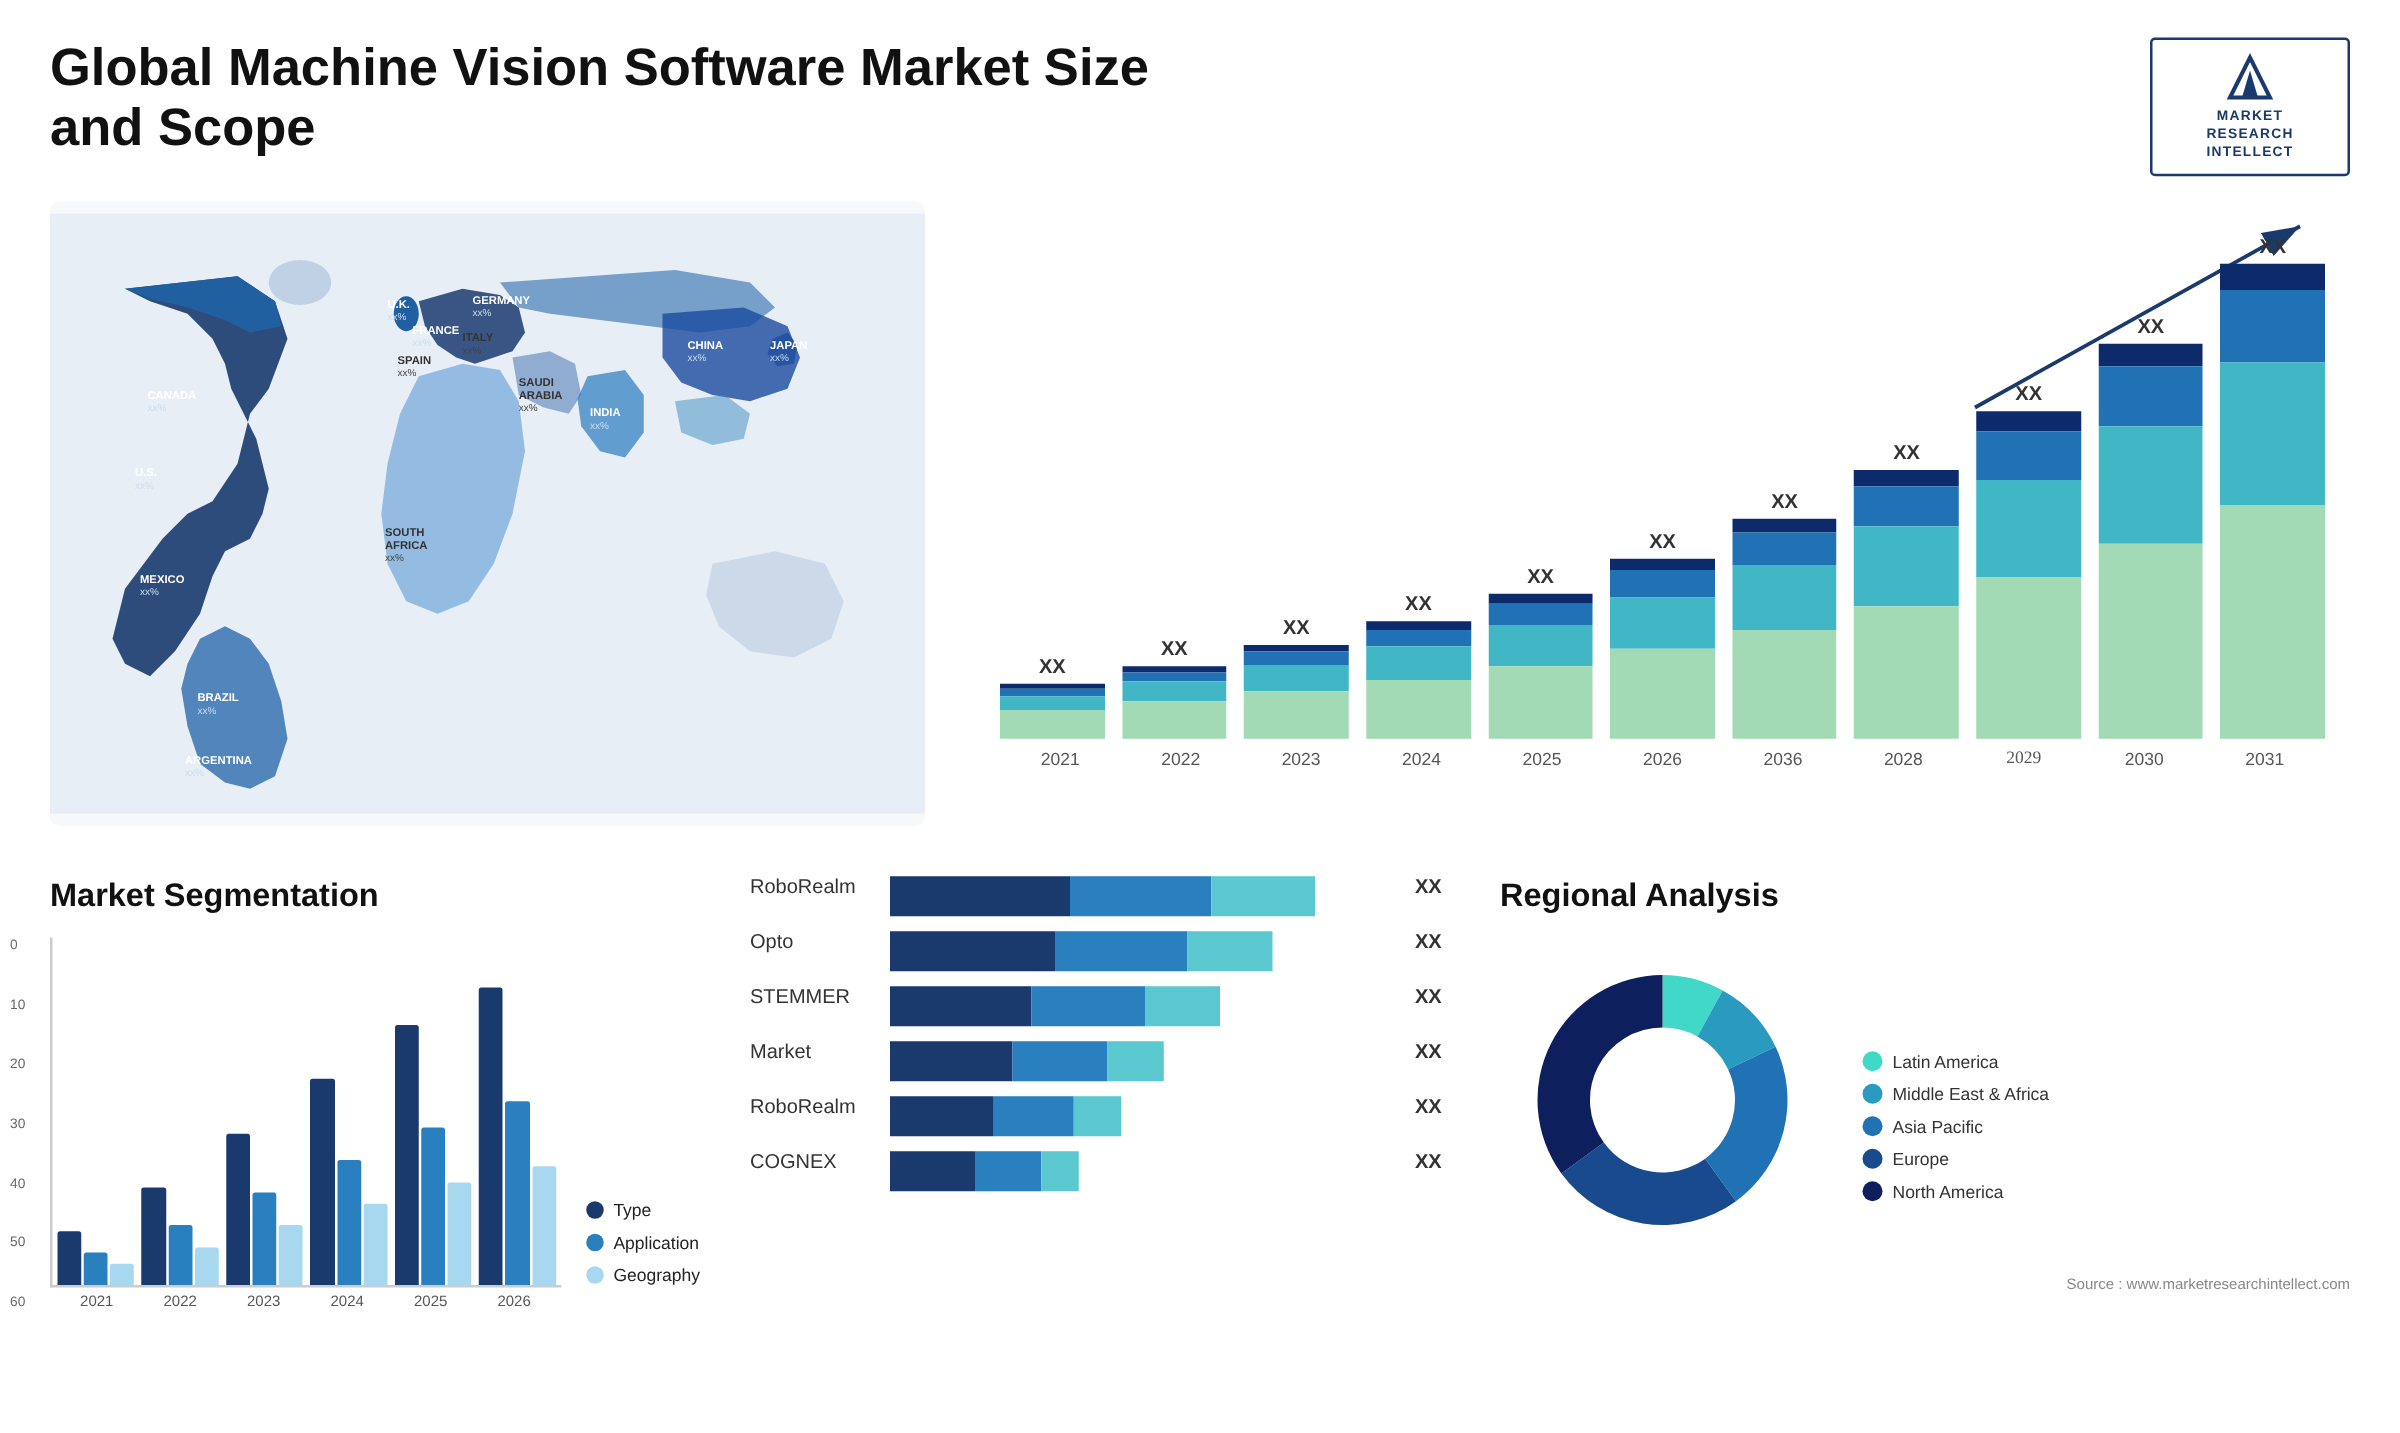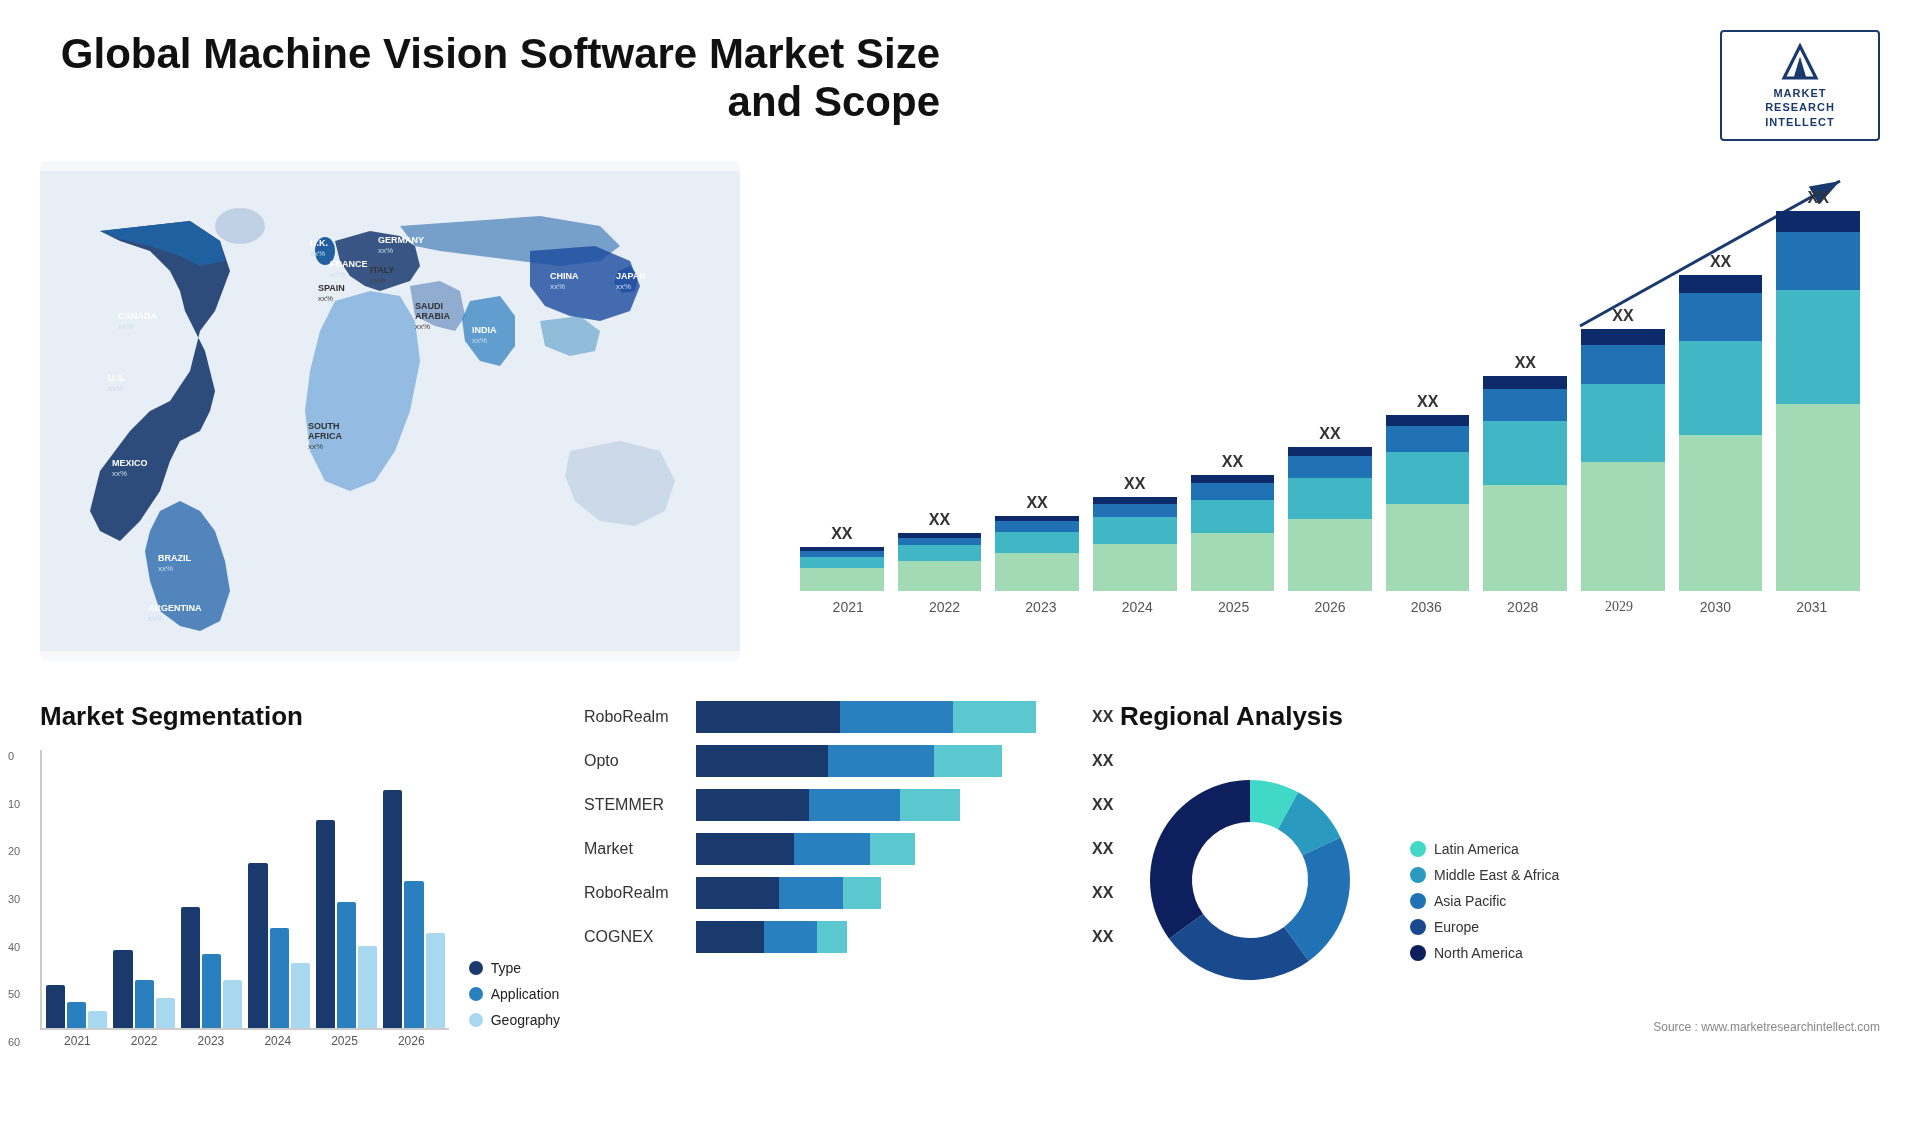--- a/index.html
+++ b/index.html
@@ -17,21 +17,20 @@
       display: flex;
       justify-content: space-between;
       align-items: flex-start;
       margin-bottom: 20px;
     }
     .main-title {
       font-size: 42px;
       font-weight: 700;
       color: #111;
       max-width: 900px;
-      text-align: right;
     }
     .logo-box {
       display: flex;
       flex-direction: column;
       align-items: center;
       border: 2px solid #1a3a6e;
       padding: 10px 14px;
       border-radius: 4px;
       min-width: 160px;
     }
@@ -106,20 +105,21 @@
       margin-bottom: 4px;
       text-align: center;
     }
     .bar-segment {
       width: 100%;
     }
 
     
     .bottom-section {
       display: flex;
+      gap: 40px;
     }
 
     
     .seg-container {
       flex: 0 0 520px;
     }
     .section-title {
       font-size: 26px;
       font-weight: 700;
       margin-bottom: 18px;
@@ -201,23 +201,22 @@
     .players-container {
       flex: 0 0 560px;
     }
     .players-list {
       display: flex;
       flex-direction: column;
       gap: 12px;
     }
     .player-row {
       display: flex;
-      align-items: center;
+      align-items: flex-start;
       gap: 12px;
-      margin-left: 24px;
     }
     .player-name {
       font-size: 16px;
       color: #333;
       width: 100px;
       flex-shrink: 0;
     }
     .player-bar-wrap {
       flex: 1;
       height: 32px;

